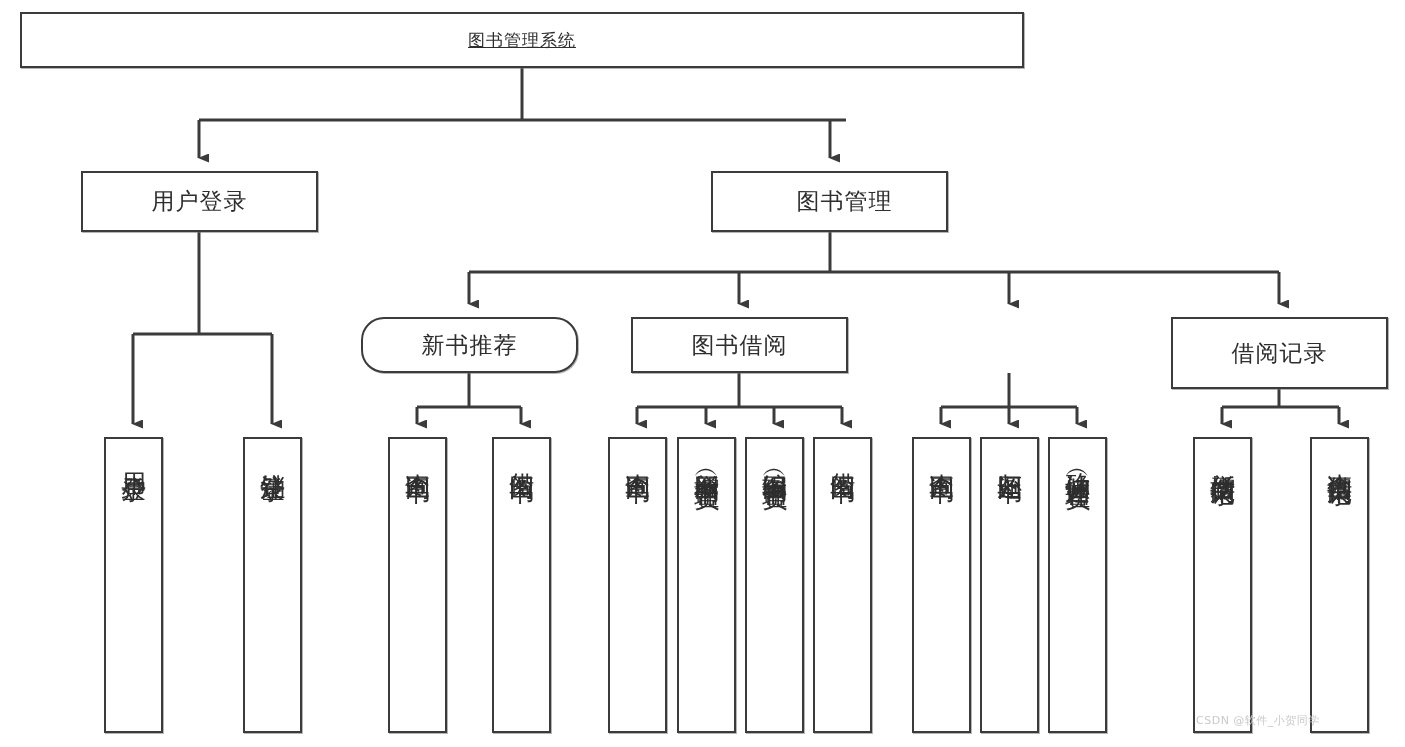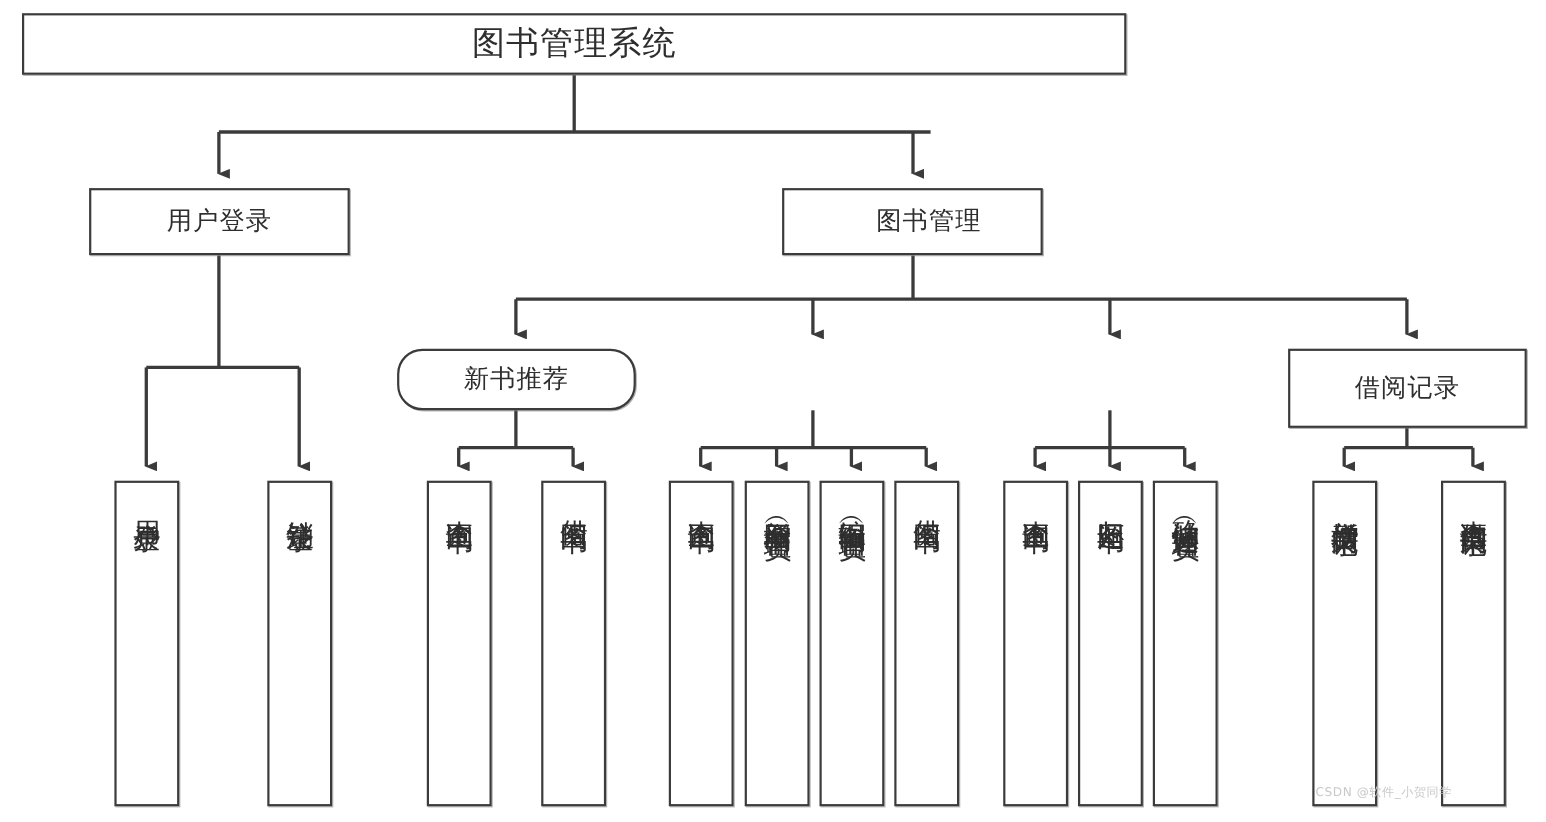--- a/index.html
+++ b/index.html
@@ -43,21 +43,22 @@
     text-align: center;
     line-height: 1.22;
     white-space: pre;
   }
   
   .node.horiz .node-label {
     font-size: 23px;
     letter-spacing: 1px;
   }
   .node.root .node-label {
-    font-size: 30px;
+    font-size: 17px;
+    text-decoration: underline;
   }
   
   .node.leaf {
     align-items: flex-start;
     justify-content: center;
     padding-top: 14px;
   }
   .node.leaf .node-label {
     writing-mode: vertical-rl;
     text-orientation: upright;
@@ -140,20 +141,23 @@
   </div>
 
   <div class="node horiz" style="left:711px; top:171px; width:237px; height:61px;padding-left:30px;">
     <span class="node-label">图书管理</span>
   </div>
 
   <div class="node horiz" style="left:361px; top:317px; width:217px; height:56px;border-radius:23px;">
     <span class="node-label">新书推荐</span>
   </div>
 
+  <div class="node horiz" style="left:631px; top:317px; width:217px; height:56px;">
+    <span class="node-label">图书借阅</span>
+  </div>
 
 
   <div class="node horiz" style="left:1171px; top:317px; width:217px; height:72px;">
     <span class="node-label">借阅记录</span>
   </div>
 
   <div class="node leaf" style="left:104px; top:437px; width:59px; height:296px;">
     <span class="node-label">用户登录</span>
   </div>
 

